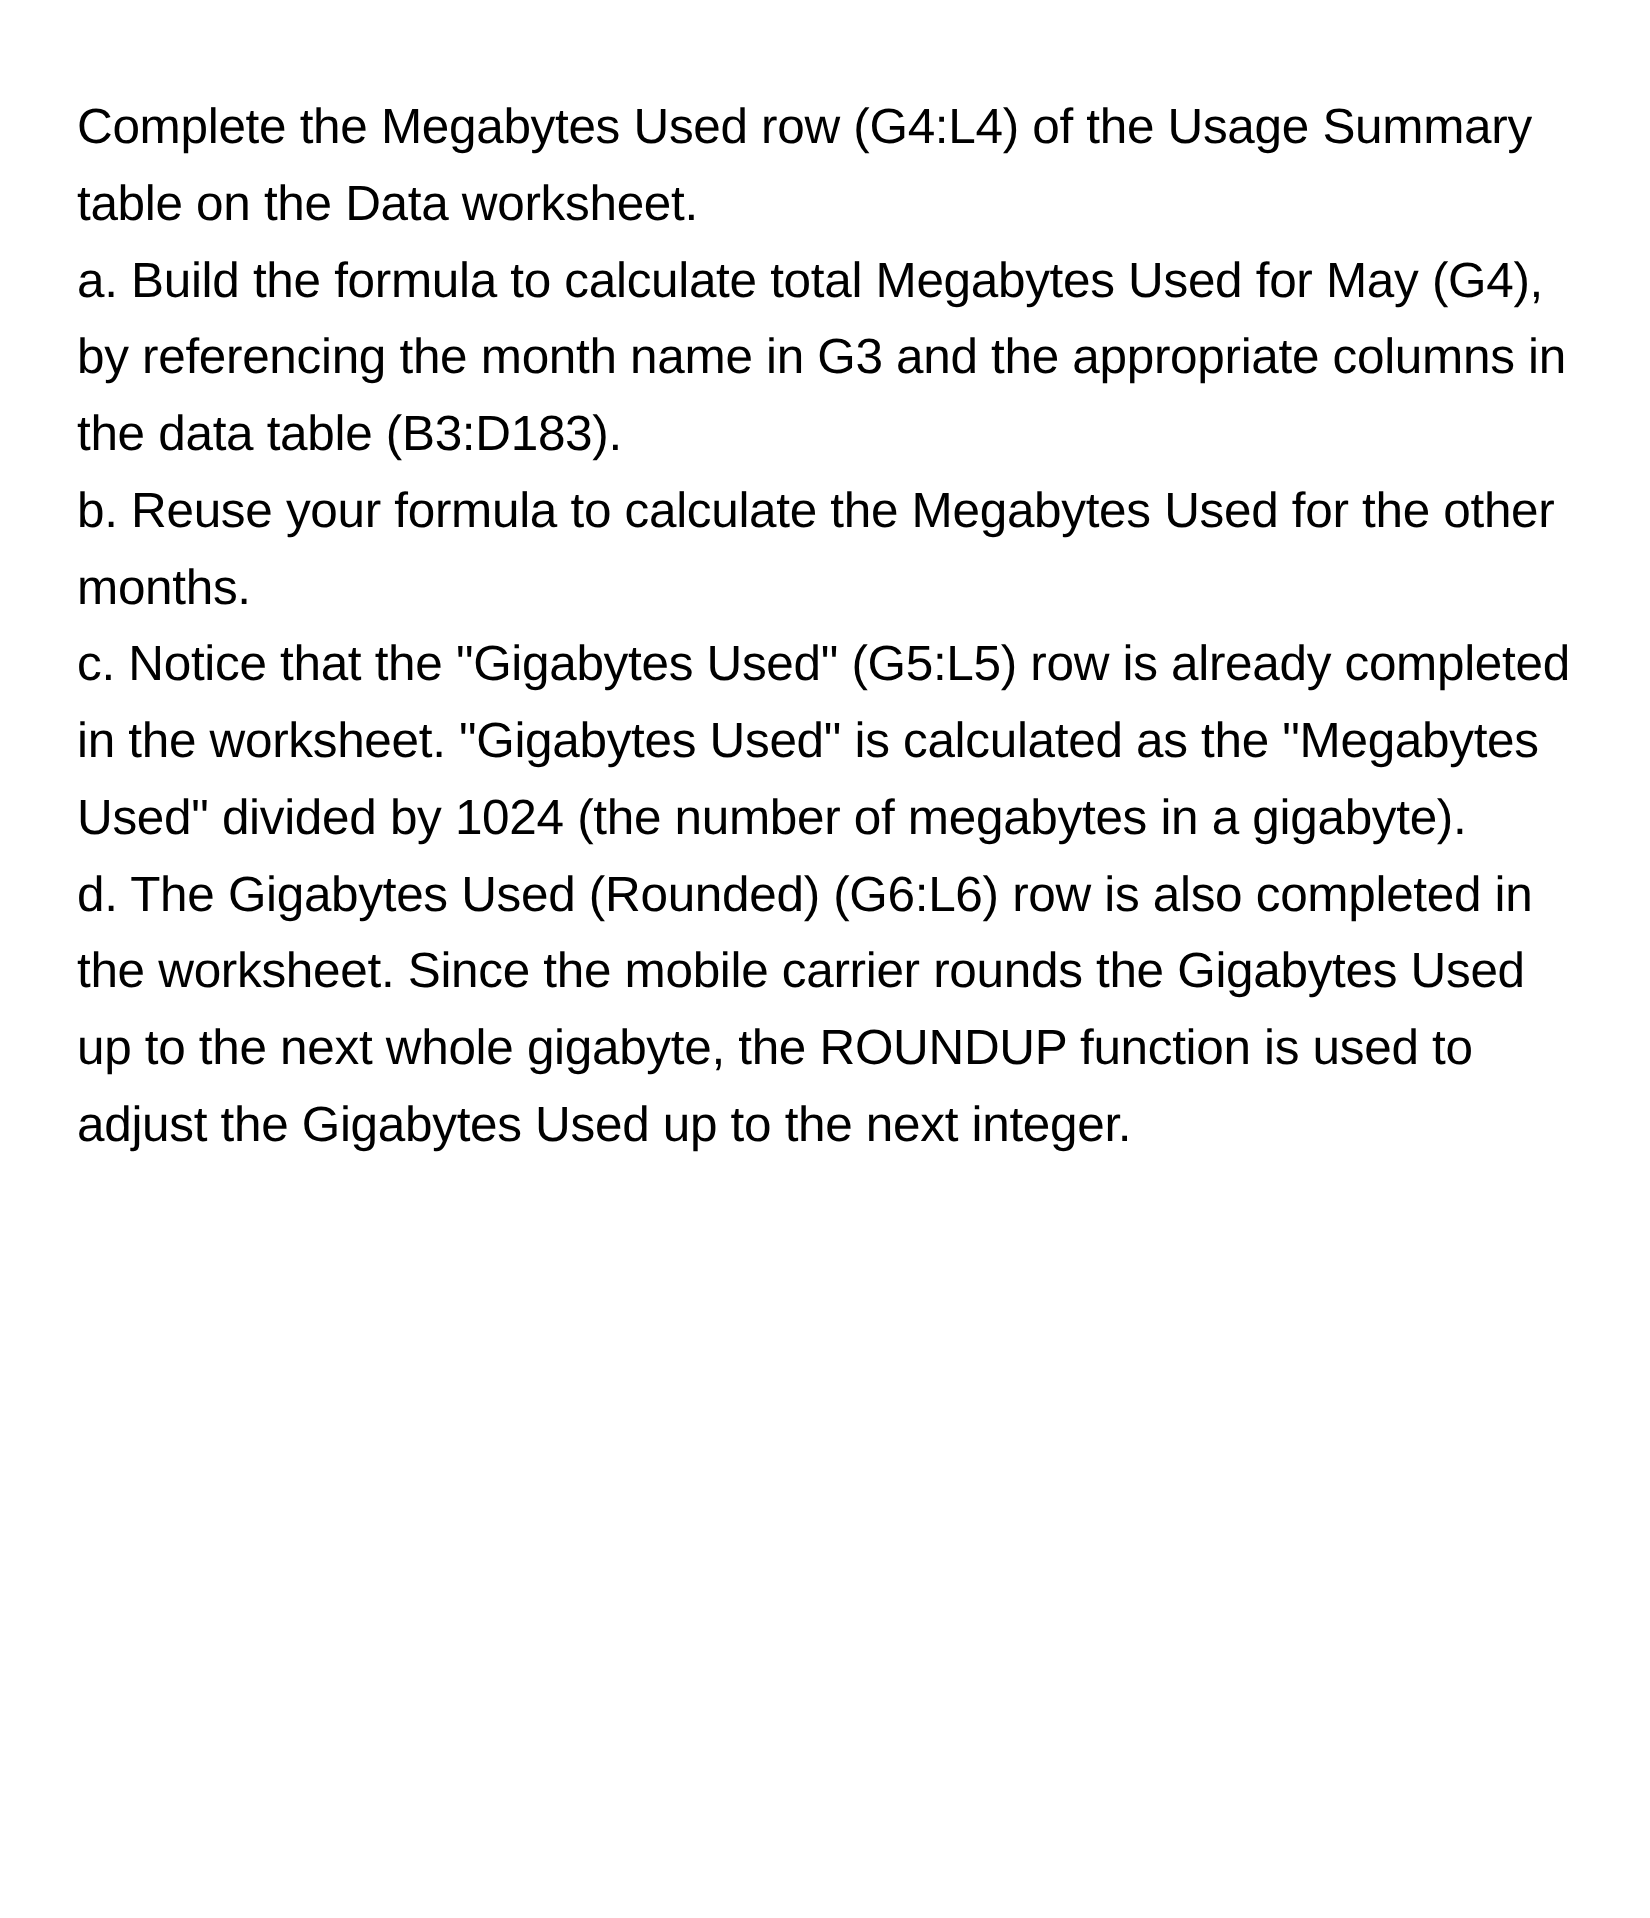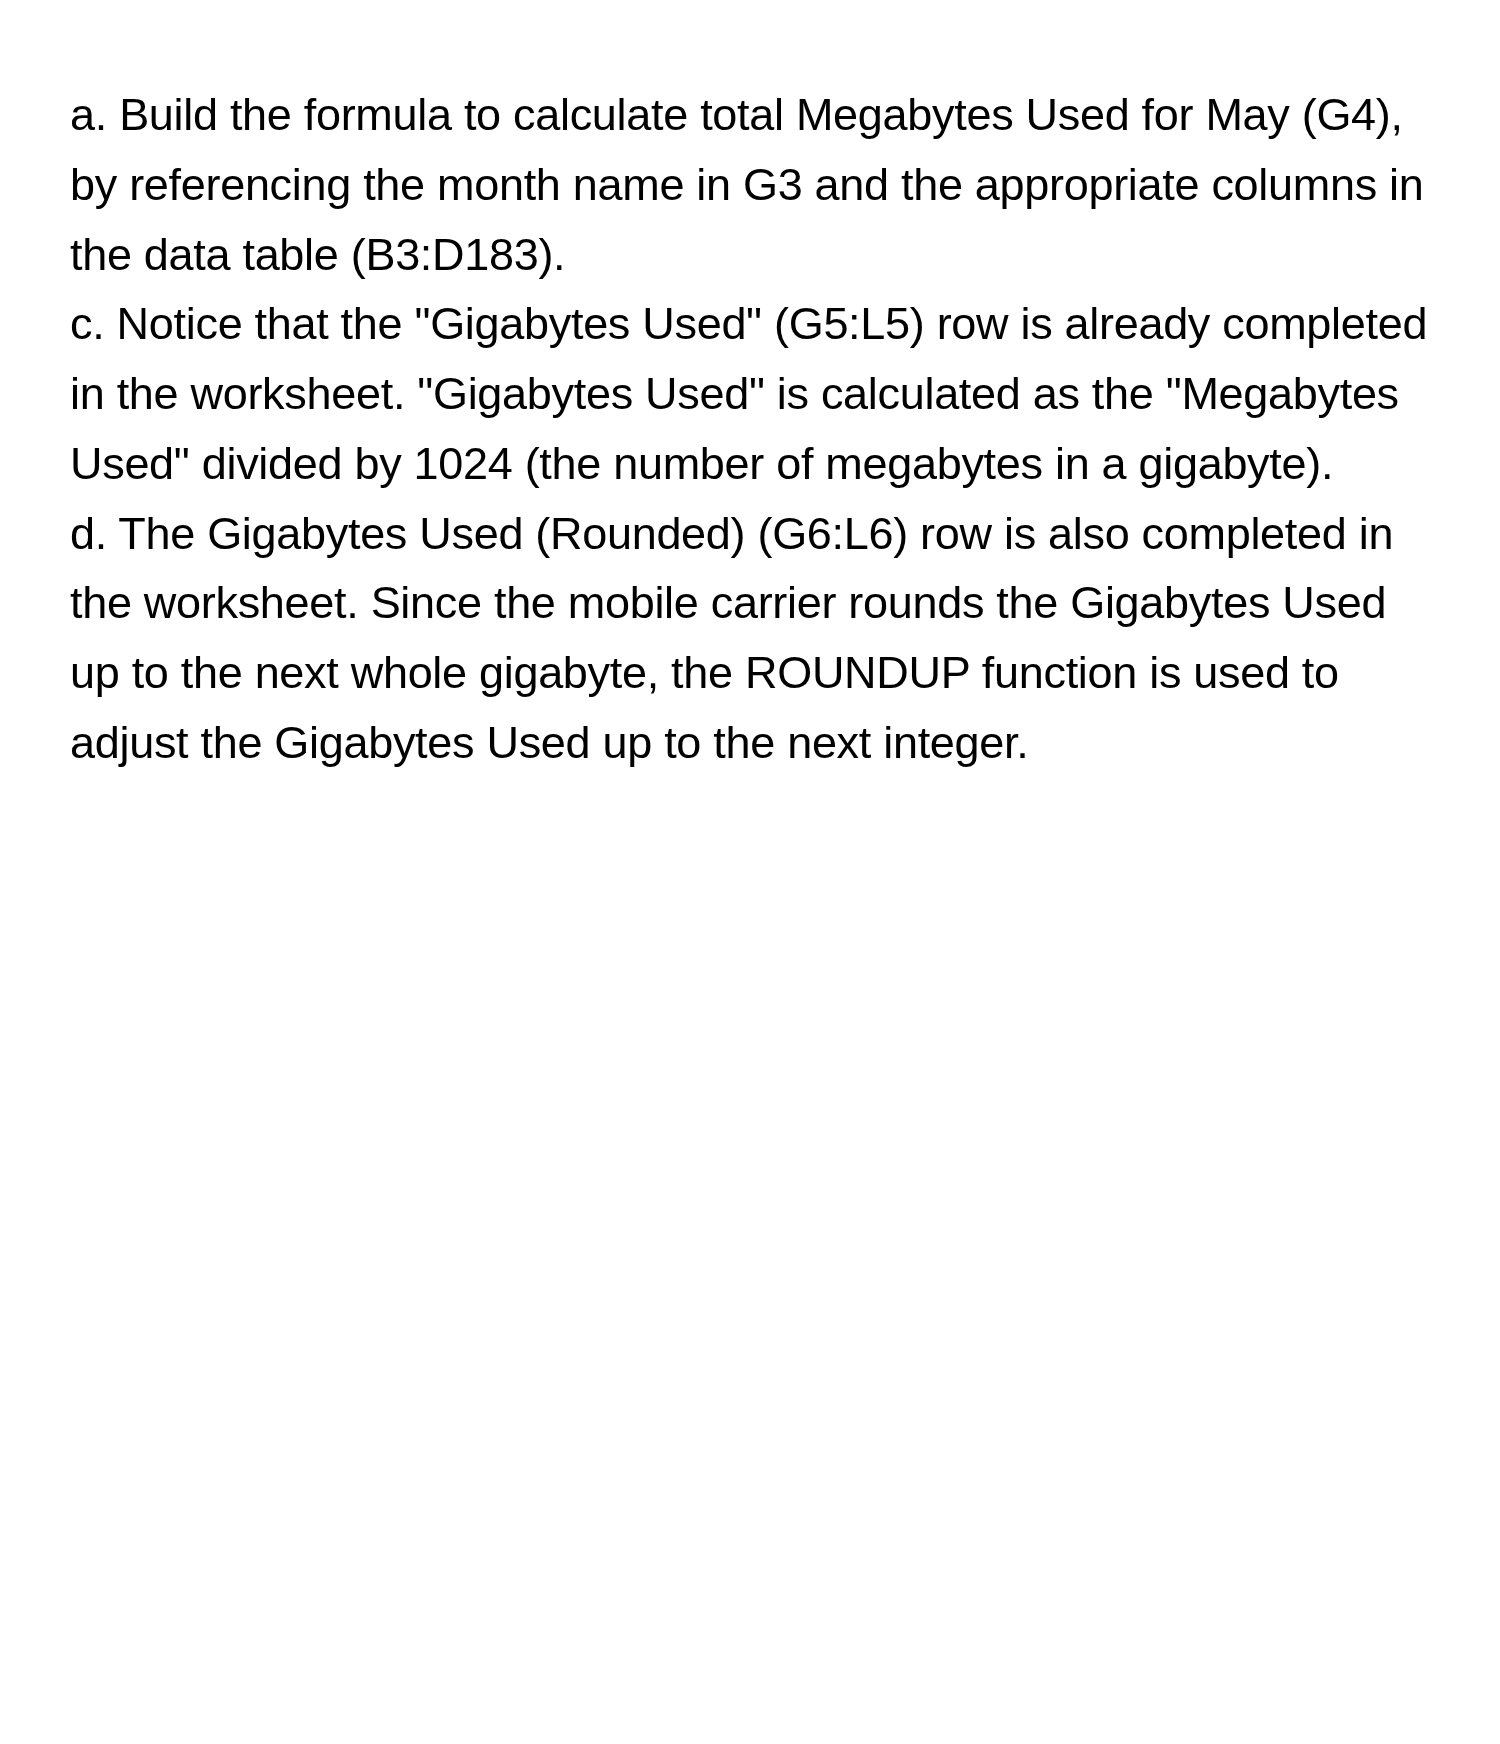--- a/index.html
+++ b/index.html
@@ -21,16 +21,18 @@
       letter-spacing: -0.3px;
     }
     .paragraph {
       margin: 0;
     }
   </style>
 </head>
 <body>
 
 <div class="document-content">
+  <p class="paragraph">Complete the Megabytes Used row (G4:L4) of the Usage Summary table on the Data worksheet.</p>
   <p class="paragraph">a. Build the formula to calculate total Megabytes Used for May (G4), by referencing the month name in G3 and the appropriate columns in the data table (B3:D183).</p>
+  <p class="paragraph">b. Reuse your formula to calculate the Megabytes Used for the other months.</p>
   <p class="paragraph">c. Notice that the "Gigabytes Used" (G5:L5) row is already completed in the worksheet. "Gigabytes Used" is calculated as the "Megabytes Used" divided by 1024 (the number of megabytes in a gigabyte).</p>
   <p class="paragraph">d. The Gigabytes Used (Rounded) (G6:L6) row is also completed in the worksheet. Since the mobile carrier rounds the Gigabytes Used up to the next whole gigabyte, the ROUNDUP function is used to adjust the Gigabytes Used up to the next integer.</p>
 </div>
 
 </body></html>

